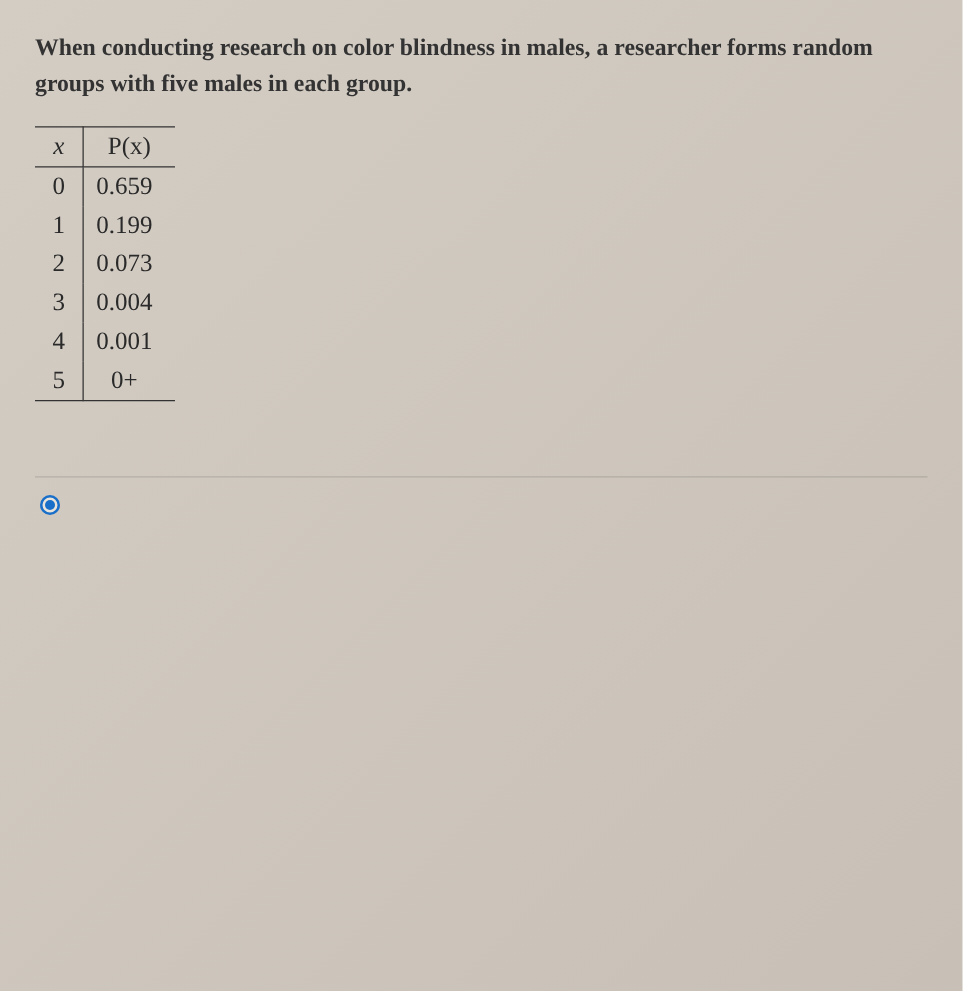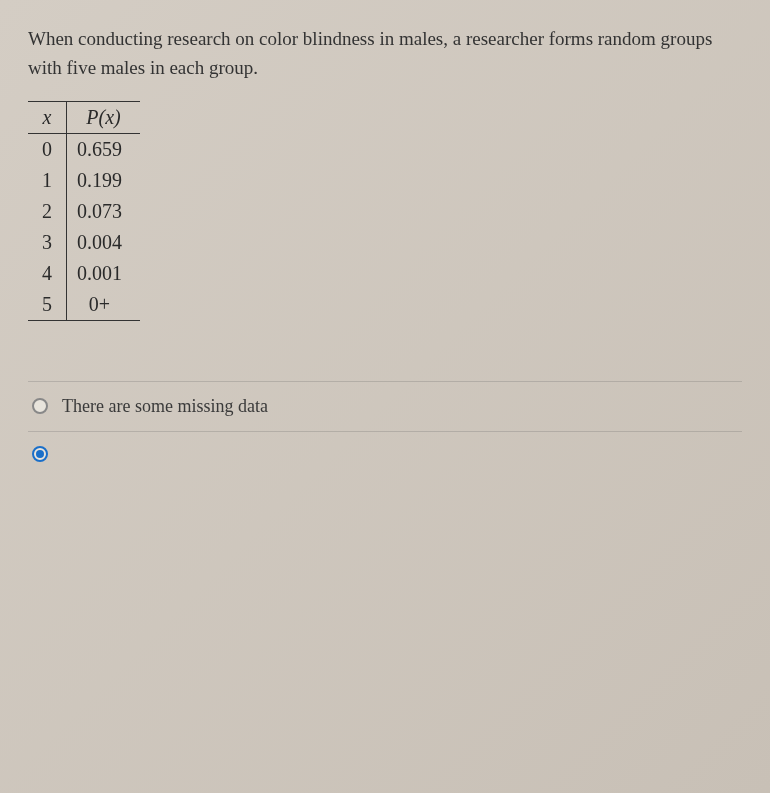--- a/index.html
+++ b/index.html
@@ -17,20 +17,21 @@
       position: relative;
     }
     .question-text {
       font-size: 19px;
       line-height: 1.55;
       margin-bottom: 18px;
       color: #333;
     }
     .question-text p {
       margin-bottom: 2px;
+      font-weight: bold;
     }
     .math-var {
       font-style: italic;
       font-family: 'Times New Roman', serif;
     }
     .data-table {
       border-collapse: collapse;
       margin-top: 8px;
       margin-bottom: 60px;
       font-size: 20px;
@@ -56,21 +57,20 @@
     }
     .data-table tbody tr:last-child td {
       border-bottom: 1.5px solid #333;
     }
     .data-table tbody td:nth-child(2) {
       text-align: left;
       padding-left: 10px;
       padding-right: 18px;
     }
     .px-header {
-      font-style: italic;
     }
     .answers {
       margin-top: 40px;
     }
     .answer-row {
       display: flex;
       align-items: center;
       padding: 14px 4px;
       border-top: 1px solid rgba(100,100,100,0.25);
       font-size: 18px;
@@ -142,19 +142,15 @@
     </tr>
     <tr>
       <td>5</td>
       <td style="text-align:center;">0+</td>
     </tr>
   </tbody>
 </table>
 
 <div class="answers">
   <div class="answer-row">
-    <span class="radio"></span>
-    <span class="answer-label">There are some missing data</span>
-  </div>
-  <div class="answer-row">
     <span class="radio selected"></span>
   </div>
 </div>
 
 </body></html>

